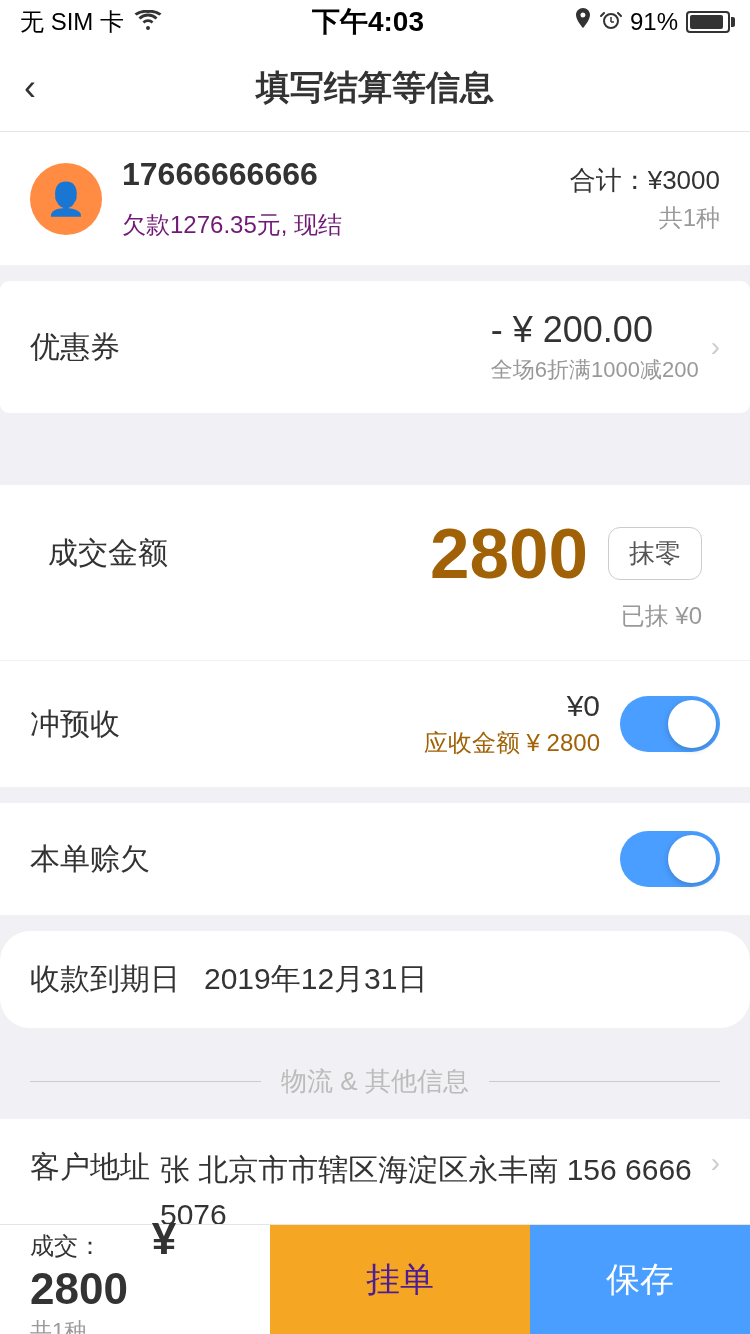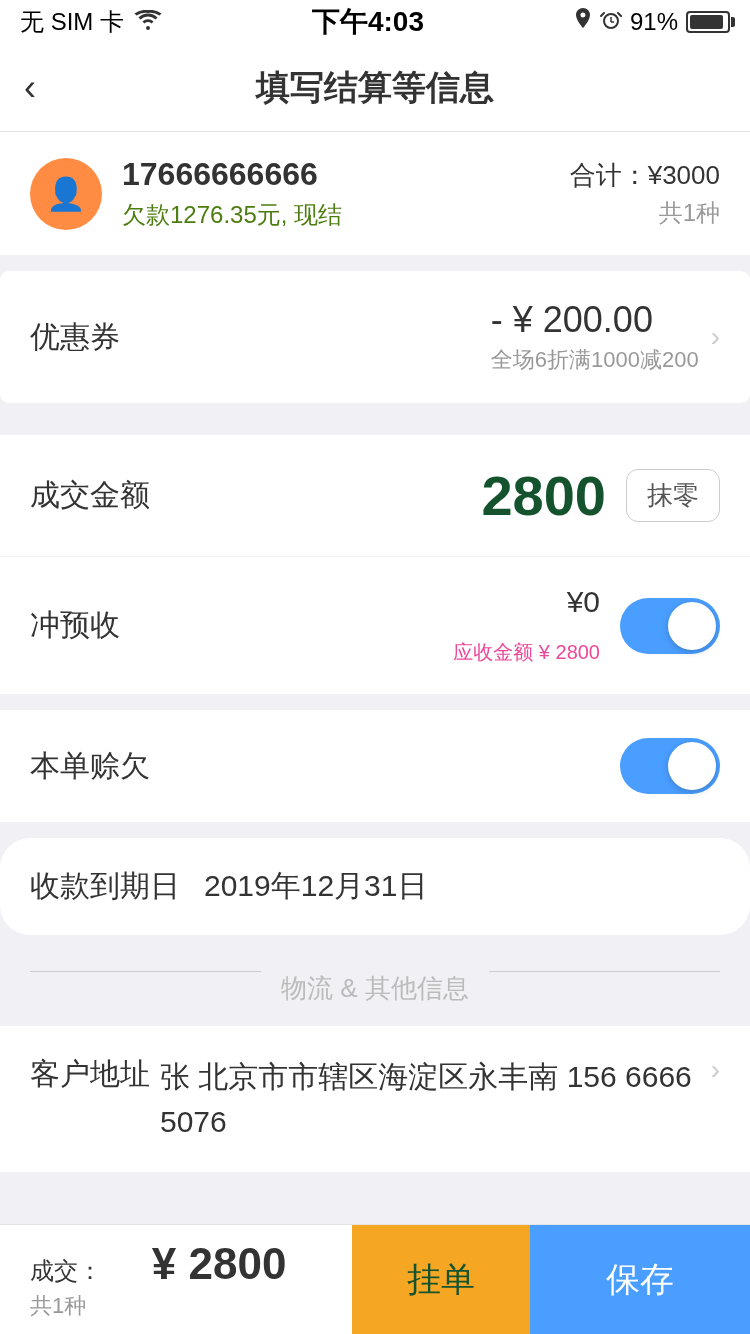--- a/index.html
+++ b/index.html
@@ -134,22 +134,22 @@
     .avatar-icon {
       font-size: 32px;
     }
     .user-name {
       font-size: 32px;
       font-weight: 600;
       color: #333;
     }
     .user-sub {
       font-size: 24px;
-      color: #4d7c0f;
-      margin-top: 6px;
+      color: #701a75;
+      margin-top: 16px;
     }
     .user-right {
       text-align: right;
     }
     .total-label {
       font-size: 26px;
       color: #333;
     }
     .total-count {
       font-size: 24px;
@@ -193,41 +193,42 @@
 
     
     .gray-sep {
       height: 16px;
       background: #f0f0f5;
     }
 
     
     .amount-section {
       background: #fff;
-      padding: 28px 30px;
+      padding: 28px 48px;
       margin-bottom: 0;
+      margin-top: 40px;
     }
     .amount-row {
       display: flex;
       align-items: center;
       justify-content: space-between;
     }
     .amount-label {
       font-size: 30px;
       color: #333;
     }
     .amount-right {
       display: flex;
       align-items: center;
       gap: 20px;
     }
     .amount-value {
-      font-size: 56px;
+      font-size: 71px;
       font-weight: 600;
-      color: #14532d;
+      color: #a16207;
     }
     .round-btn {
       border: 1.5px solid #ccc;
       border-radius: 12px;
       padding: 8px 20px;
       font-size: 26px;
       color: #555;
       background: #fff;
       cursor: pointer;
     }
@@ -260,23 +261,23 @@
       gap: 20px;
     }
     .prepay-value {
       text-align: right;
     }
     .prepay-amount {
       font-size: 30px;
       color: #333;
     }
     .prepay-sub {
-      font-size: 20px;
-      color: #ec4899;
-      margin-top: 20px;
+      font-size: 24px;
+      color: #a16207;
+      margin-top: 4px;
     }
 
     
     .toggle {
       width: 100px;
       height: 56px;
       border-radius: 28px;
       background: #4a9eff;
       position: relative;
       cursor: pointer;
@@ -327,21 +328,21 @@
     .due-value {
       font-size: 30px;
       color: #333;
     }
 
     
     .logistics-sep {
       background: #f0f0f5;
       padding: 20px 30px;
       display: flex;
-      align-items: flex-start;
+      align-items: center;
       justify-content: center;
       gap: 20px;
       margin-top: 16px;
     }
     .logistics-line {
       flex: 1;
       height: 1px;
       background: #ccc;
     }
     .logistics-text {
@@ -408,28 +409,28 @@
       font-weight: 700;
       color: #333;
       margin-left: 42px;
     }
     .bottom-count {
       font-size: 22px;
       color: #999;
       margin-top: 2px;
     }
     .btn-hang {
-      width: 178px;
+      width: 260px;
       height: 110px;
       background: #f5a623;
       display: flex;
       align-items: center;
       justify-content: center;
       font-size: 34px;
-      color: #14532d;
+      color: #4c1d95;
       font-weight: 500;
       cursor: pointer;
     }
     .btn-save {
       width: 220px;
       height: 110px;
       background: #4a9eff;
       display: flex;
       align-items: center;
       justify-content: center;
@@ -510,20 +511,21 @@
   <div class="gray-sep"></div>
 
   <div class="amount-section section">
     <div class="amount-row">
       <span class="amount-label">成交金额</span>
       <div class="amount-right">
         <span class="amount-value">2800</span>
         <button class="round-btn">抹零</button>
       </div>
     </div>
+    <div class="amount-sub">已抹  ¥0</div>
   </div>
 
   <div class="prepay-section section">
     <div class="prepay-row">
       <span class="prepay-label">冲预收</span>
       <div class="prepay-right">
         <div class="prepay-value">
           <div class="prepay-amount">¥0</div>
           <div class="prepay-sub">应收金额 ¥ 2800</div>
         </div>

